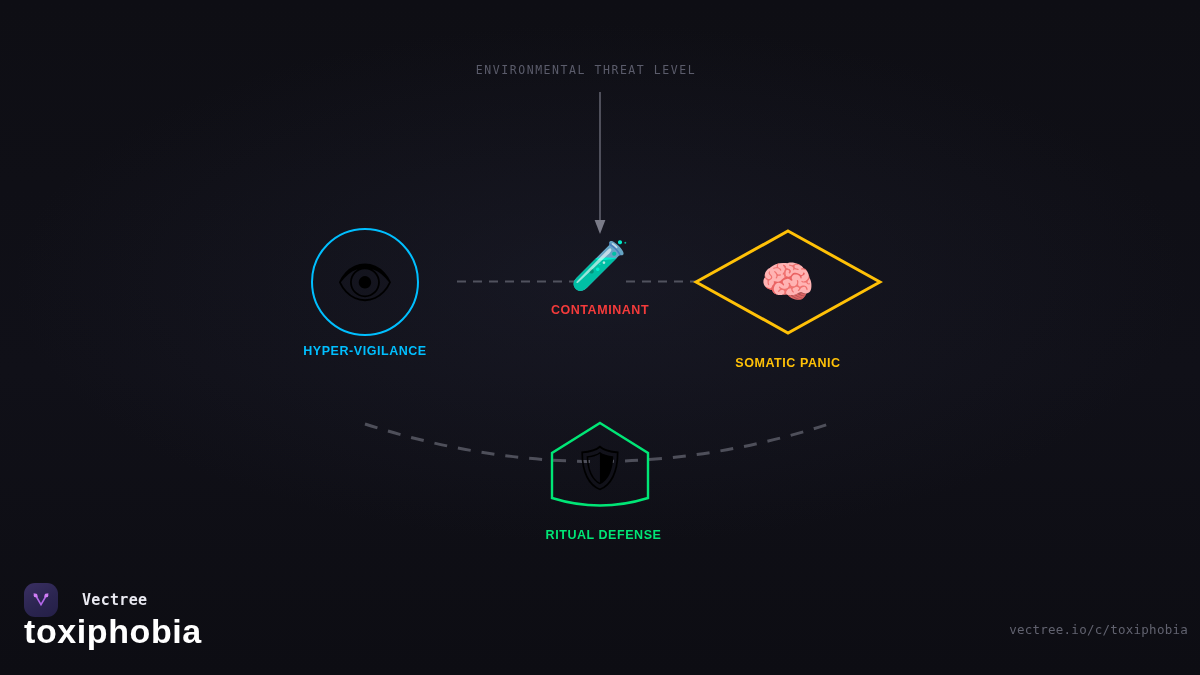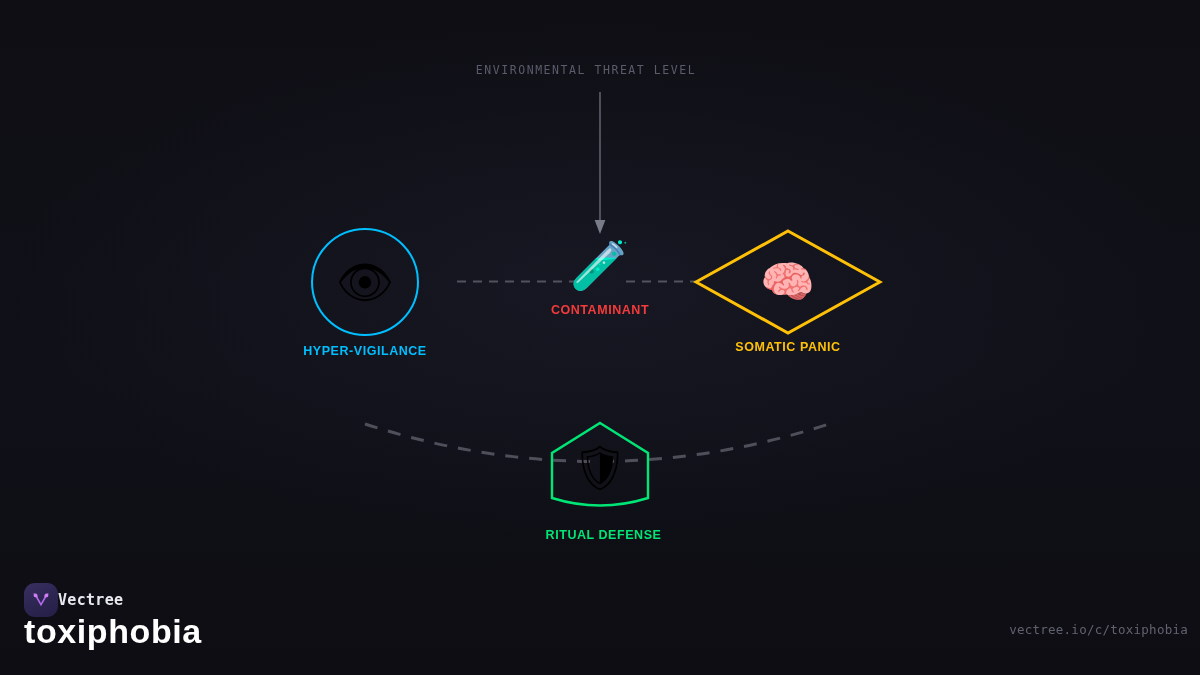--- a/index.html
+++ b/index.html
@@ -104,21 +104,21 @@
   
   .node-panic { left: 708px; top: 228px; width: 160px; }
   .node-panic .node-shape { width: 190px; height: 108px; }
   .node-panic .diamond {
     position: absolute;
     left: 50%; top: 50%;
     transform: translate(-50%, -50%);
     width: 190px; height: 108px;
   }
   .node-panic .node-glyph { font-size: 44px; position: relative; z-index: 2; }
-  .node-panic .node-label { color: #ffc107; margin-top: 4px; }
+  .node-panic .node-label { color: #ffc107; margin-top: 20px; }
 
   
   .node-defense { left: 520px; top: 420px; width: 160px; }
   .node-defense .node-shape { width: 102px; height: 96px; }
   .node-defense .hexwrap {
     position: absolute;
     left: 50%; top: 50%;
     transform: translate(-50%, -50%);
     width: 102px; height: 96px;
   }
@@ -132,21 +132,21 @@
     width: 1200px;
     height: 115px;
   }
 
   .brand-row {
     position: absolute;
     left: 24px;
     top: 23px;
     display: flex;
     align-items: center;
-    gap: 0;
+    gap: 24px;
   }
 
   .brand-logo {
     width: 34px; height: 34px;
     border-radius: 11px;
     background: linear-gradient(150deg, #3a2f63 0%, #2b2550 55%, #241f47 100%);
     display: flex;
     align-items: center;
     justify-content: center;
     flex: none;

